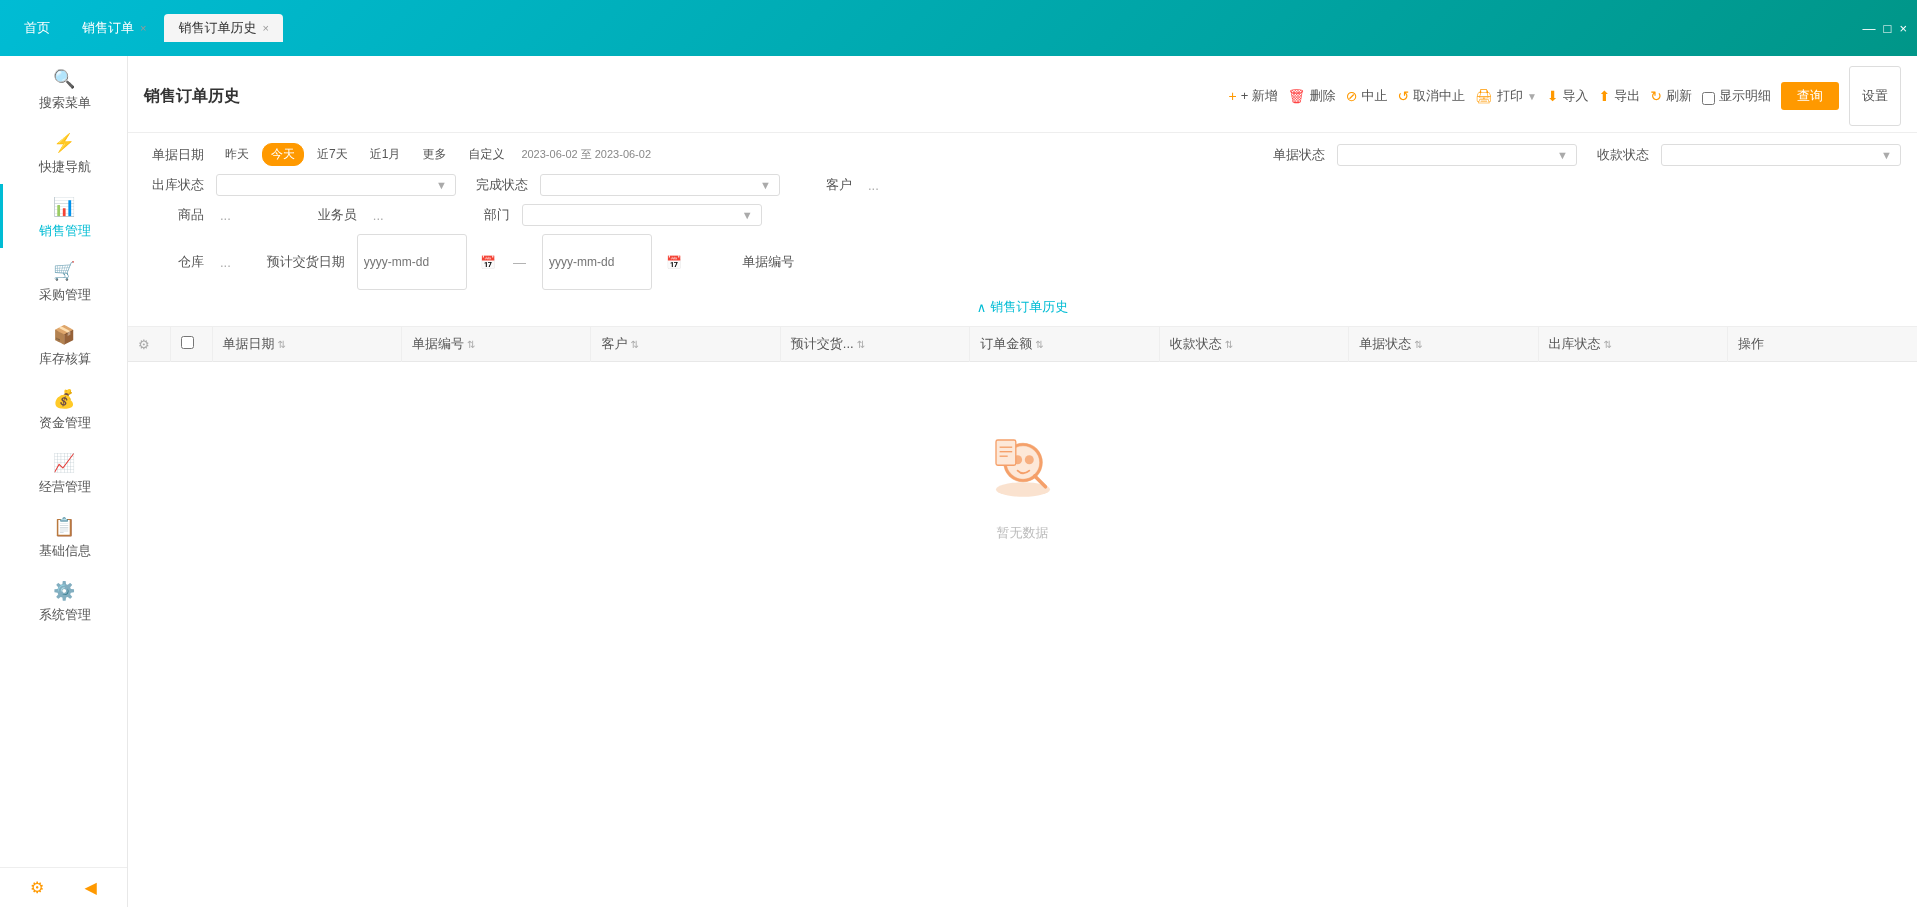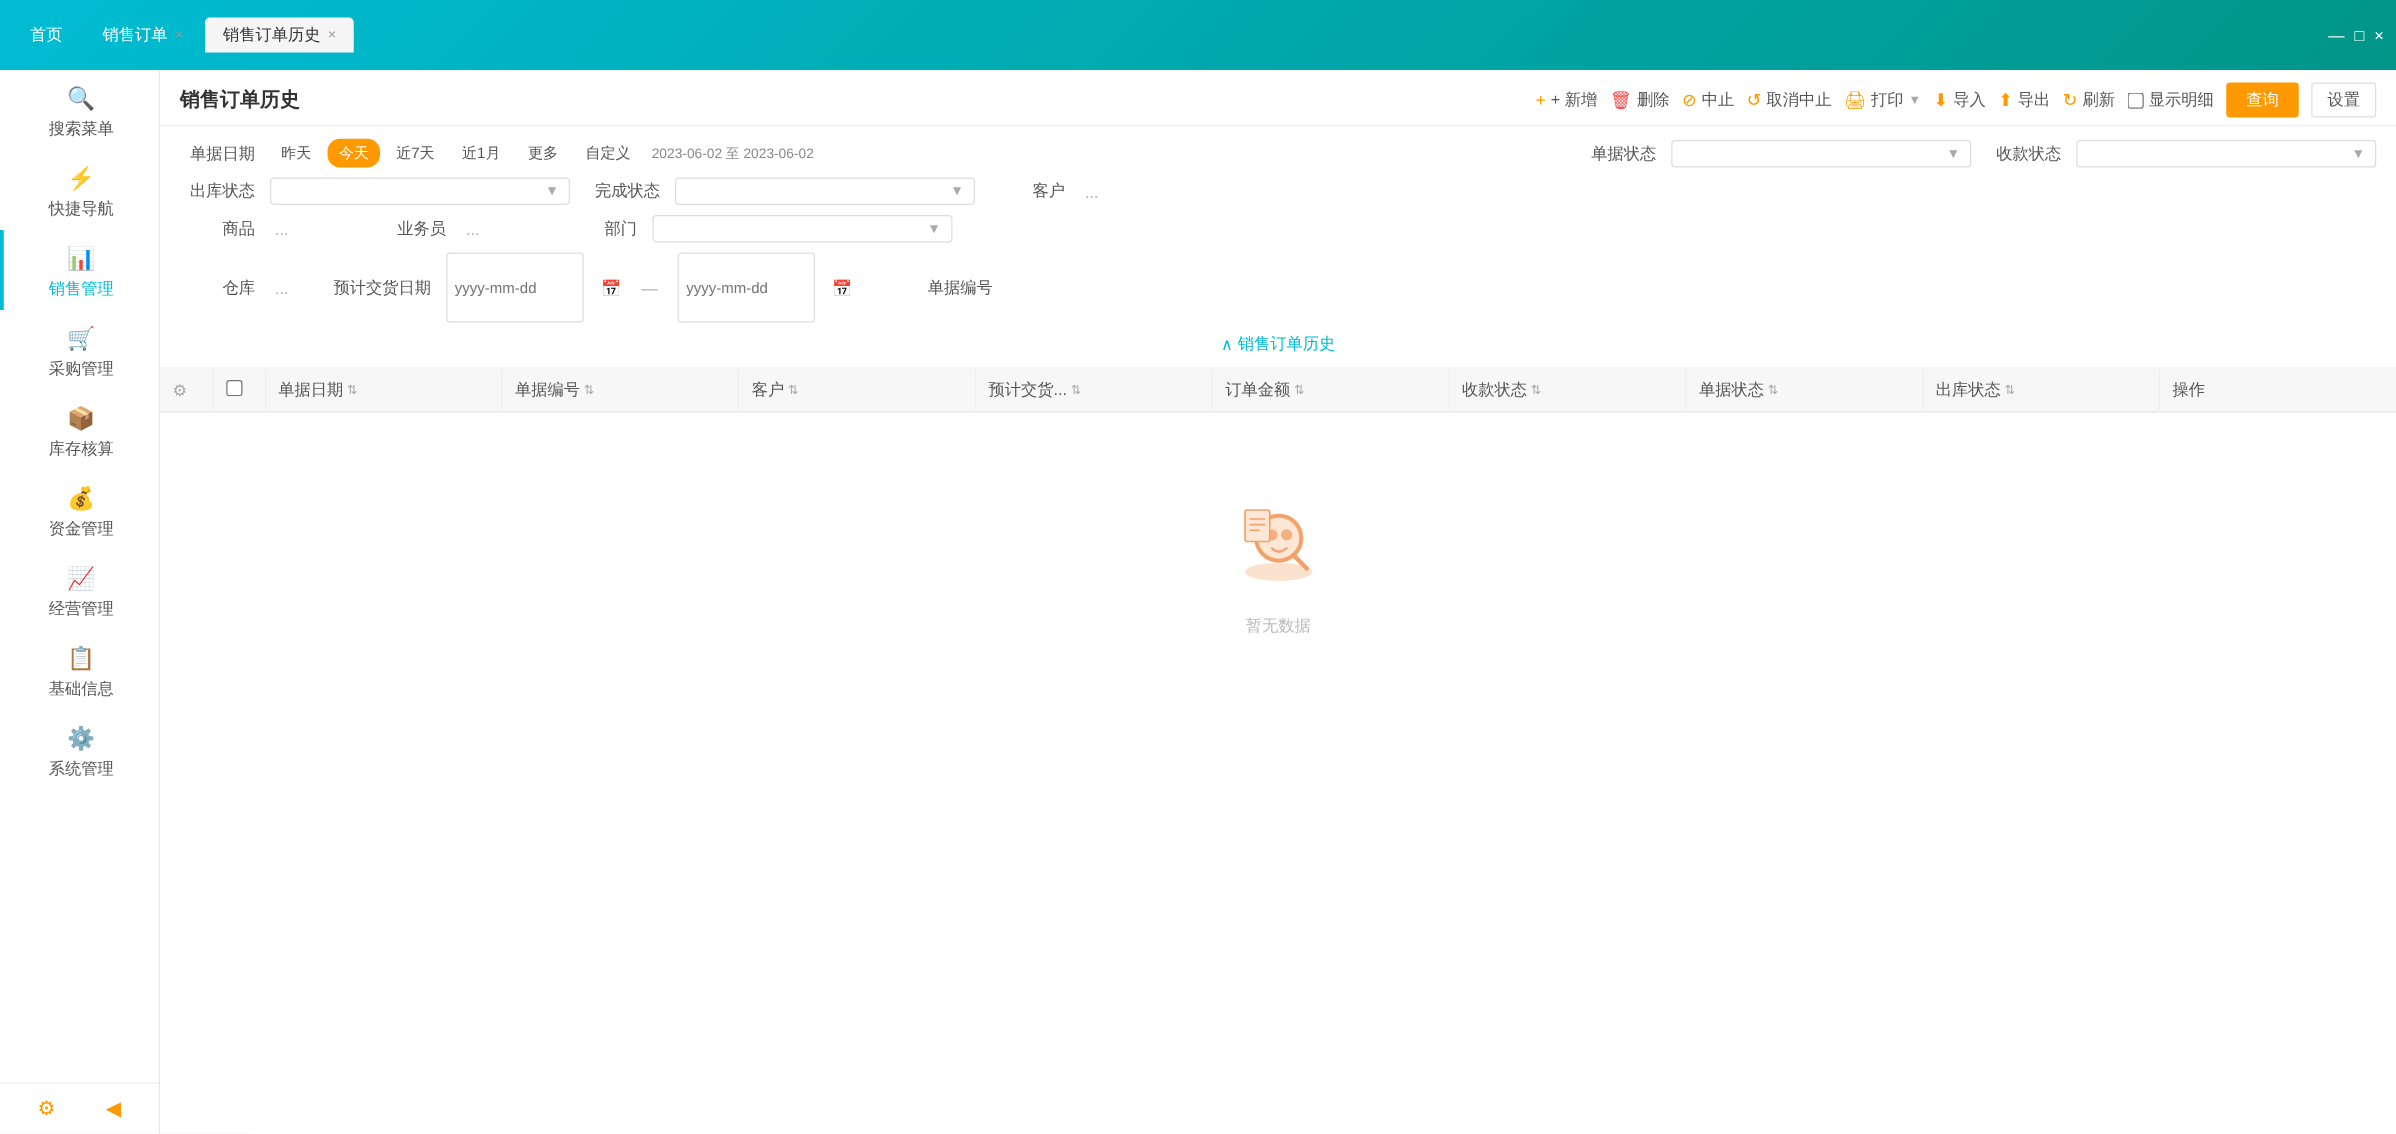--- a/index.html
+++ b/index.html
@@ -97,26 +97,26 @@
       border-radius: 3px;
       padding: 5px 16px;
       cursor: pointer;
       font-size: 13px;
     }
     .btn-set {
       background: #fff;
       color: #555;
       border: 1px solid #ddd;
       border-radius: 3px;
-      padding: 4px 12px;
+      padding: 20px 12px;
       cursor: pointer;
       font-size: 13px;
       text-align: right;
     }
-    .checkbox-label { display: flex; align-items: center; gap: 4px; font-size: 12px; color: #555; cursor: pointer; }
+    .checkbox-label { display: flex; align-items: flex-end; gap: 4px; font-size: 12px; color: #555; cursor: pointer; }
 
     
     .filter-area {
       background: #fff;
       padding: 10px 16px;
       border-bottom: 1px solid #eee;
       flex-shrink: 0;
     }
     .filter-row {
       display: flex;

